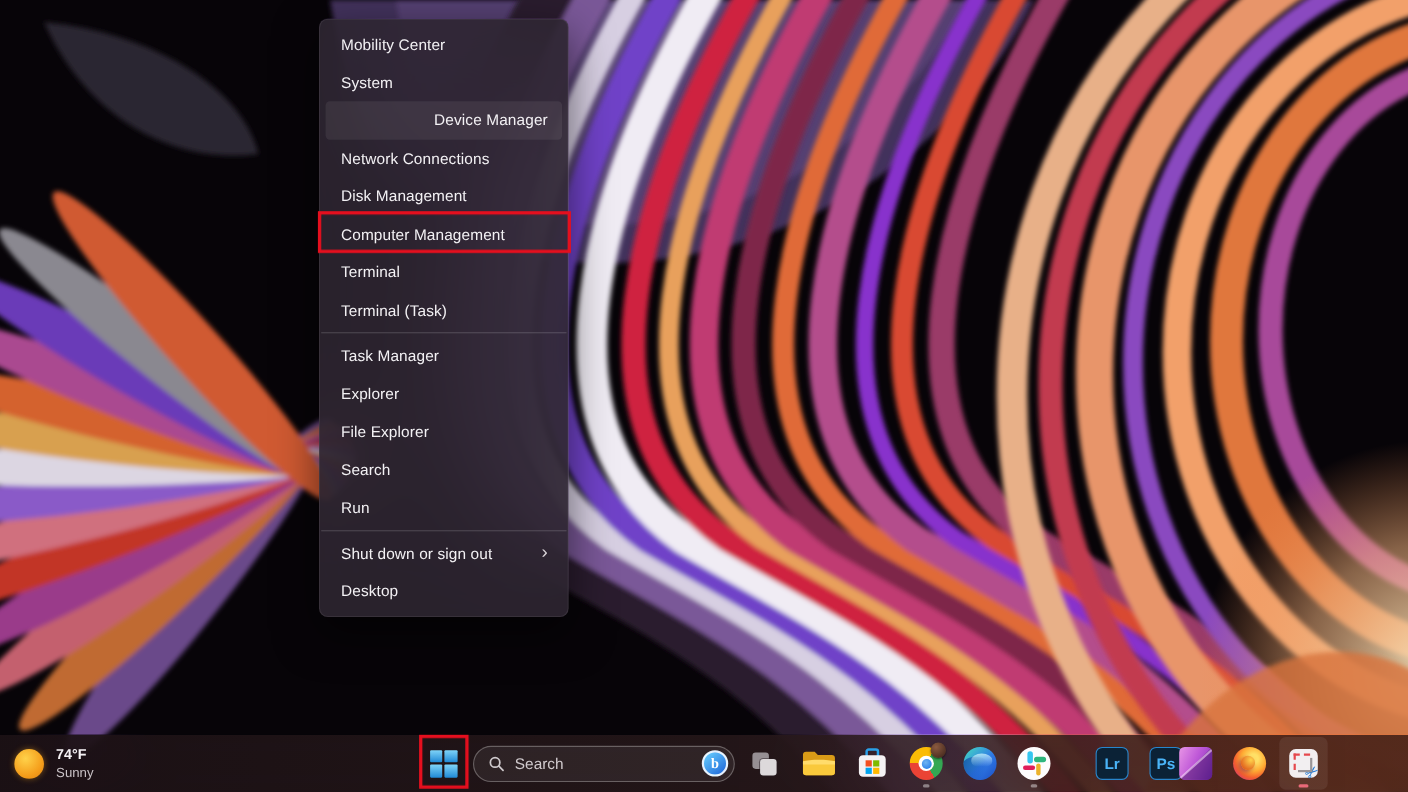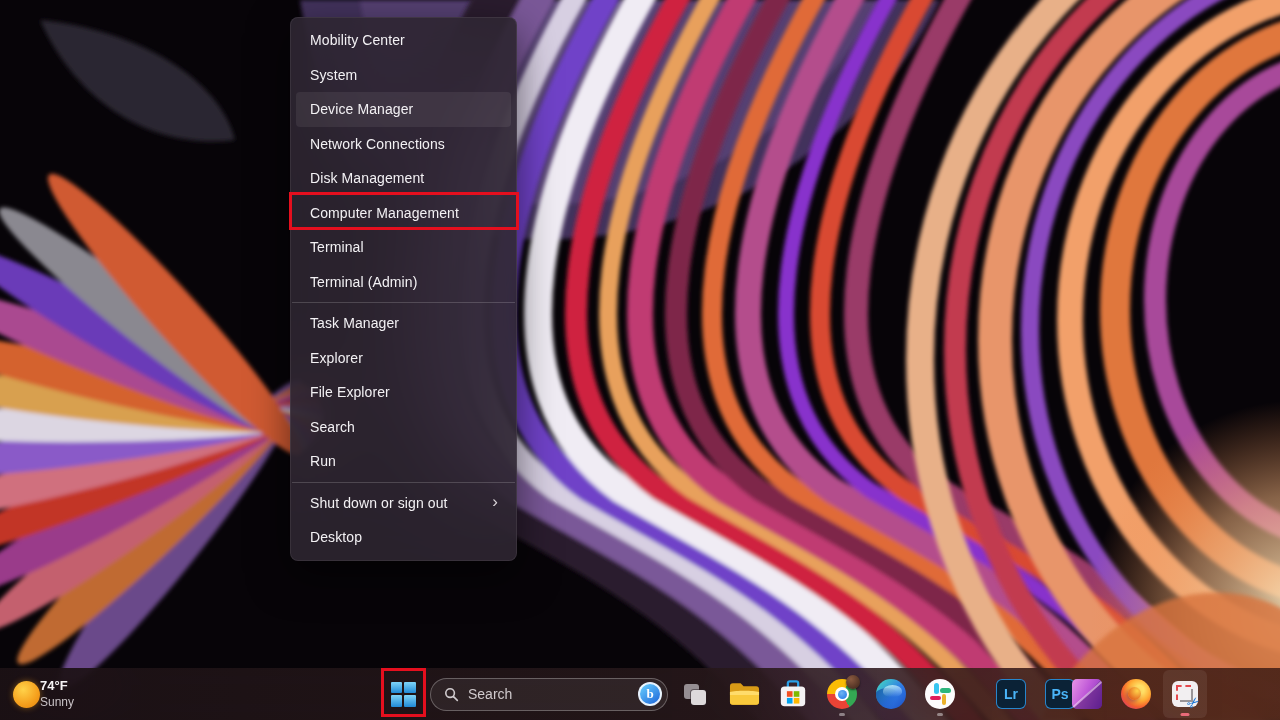--- a/index.html
+++ b/index.html
@@ -19,38 +19,38 @@
     backdrop-filter: blur(36px) saturate(140%);
     -webkit-backdrop-filter: blur(36px) saturate(140%);
     border:1px solid rgba(255,255,255,.07);
     border-radius:8px;
     box-shadow:0 14px 40px rgba(0,0,0,.55);
   }
   .mi { height:34.5px; padding:0 5px; cursor:default; }
   .mi-inner { height:100%; border-radius:4px; display:flex; align-items:center;
     justify-content:space-between; padding:0 13px 0 14px; color:#f3f1f4;
     font-size:14px; letter-spacing:.1px; white-space:nowrap; }
-  .mi-inner.hovered { background:rgba(255,255,255,.07); }
+  .mi-inner.hovered { background:rgba(255,255,255,.07);justify-content:flex-end; }
   .sep { height:1px; background:rgba(255,255,255,.17); margin:3px 1px; }
   .chev { color:#d9d4d8; font-size:17px; line-height:1; transform:translateY(-1px); }
 
   
   .anno { position:absolute; border:3px solid #e50f1e; z-index:40; pointer-events:none; }
   .anno-device { left:289px; top:192px; width:230px; height:38px; }
   .anno-start  { left:381px; top:668px; width:45px; height:49px; }
 
   
   .taskbar { position:absolute; left:0; bottom:0; width:1280px; height:52px; z-index:30;
     background:linear-gradient(90deg, rgba(29,18,22,.90), rgba(40,25,27,.86) 55%, rgba(58,27,21,.84));
     backdrop-filter: blur(28px) saturate(130%);
     -webkit-backdrop-filter: blur(28px) saturate(130%);
     display:flex; align-items:center; }
 
   .weather { position:absolute; left:13px; top:0; height:100%; display:flex;
-    align-items:center; cursor:pointer; }
+    align-items:center; gap:11px; cursor:pointer; }
   .sun { width:27px; height:27px; border-radius:50%;
     background:radial-gradient(circle at 38% 32%, #ffd24a, #f59f1c 60%, #e2820e);
     box-shadow:0 0 6px rgba(245,160,30,.45); }
   .wtxt { display:flex; flex-direction:column; line-height:1.25; }
   .wtemp { color:#f5f2f4; font-size:13px; font-weight:700; }
   .wcond { color:#c9c2c6; font-size:12px; }
 
   .tb-center { position:absolute; left:381px; top:0; height:100%;
     display:flex; align-items:center; gap:5px; }
   .tb-btn { width:44px; height:48px; display:grid; place-items:center;
@@ -252,21 +252,21 @@
           <span>Computer Management</span>
         </div>
       </div>
     <div class="mi">
         <div class="mi-inner">
           <span>Terminal</span>
         </div>
       </div>
     <div class="mi">
         <div class="mi-inner">
-          <span>Terminal (Admin)</span>
+          <span>Terminal (Task)</span>
         </div>
       </div>
     <div class="sep"></div>
     <div class="mi">
         <div class="mi-inner">
           <span>Task Manager</span>
         </div>
       </div>
     <div class="mi">
         <div class="mi-inner">

